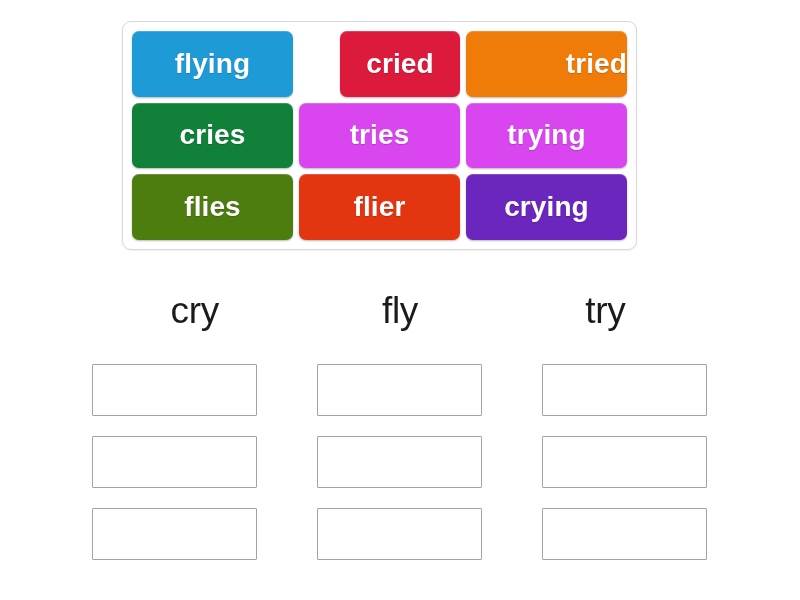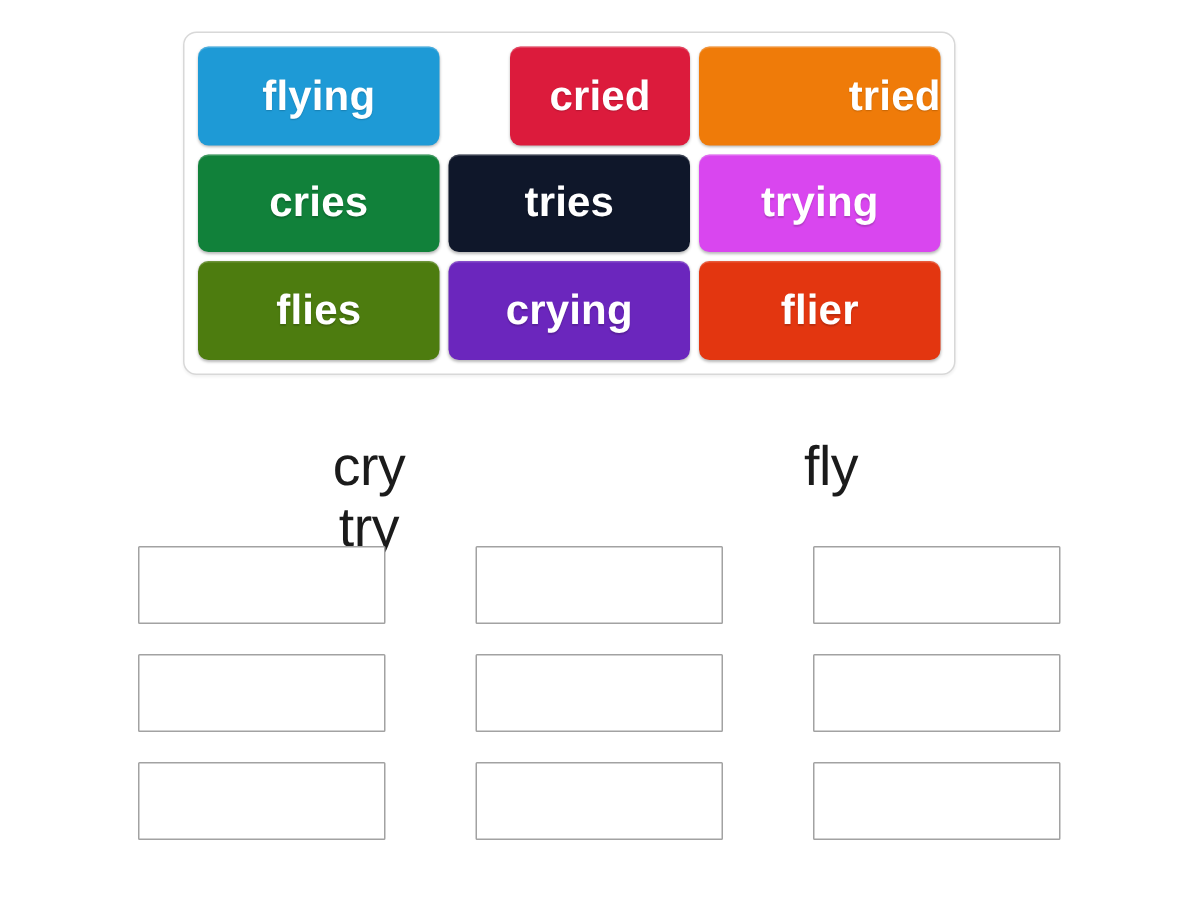--- a/index.html
+++ b/index.html
@@ -55,21 +55,21 @@
     overflow: hidden;
   }
 
   
   #category-row {
     position: absolute;
     left: 92px;
     top: 291px;
     width: 616px;
     display: grid;
-    grid-template-columns: repeat(2, 1fr);
+    grid-template-columns: repeat(3, 1fr);
   }
   .category-header {
     text-align: center;
     font-size: 37px;
     font-weight: normal;
     color: #1b1b1b;
     line-height: 1.1;
     letter-spacing: -0.3px;
   }
 
@@ -107,38 +107,38 @@
     </div>
 
     <div class="word-tile" style="background: rgb(239, 123, 9); justify-content: flex-end;">
       <span>tried</span>
     </div>
 
     <div class="word-tile" style="background: rgb(17, 129, 58);">
       <span>cries</span>
     </div>
 
-    <div class="word-tile" style="background: #0f172a;">
+    <div class="word-tile" style="background: #d946ef;">
       <span>tries</span>
     </div>
 
     <div class="word-tile" style="background: #d946ef;">
       <span>trying</span>
     </div>
 
     <div class="word-tile" style="background: #4d7c0f;">
       <span>flies</span>
     </div>
 
+    <div class="word-tile" style="background: rgb(227, 54, 16);">
+      <span>flier</span>
+    </div>
+
     <div class="word-tile" style="background: rgb(107, 38, 189);">
       <span>crying</span>
-    </div>
-
-    <div class="word-tile" style="background: rgb(227, 54, 16);">
-      <span>flier</span>
     </div>
 
   </div>
 </div>
 
 <div id="category-row">
   <div class="category-header">cry</div>
   <div class="category-header">fly</div>
   <div class="category-header">try</div>
 </div>

